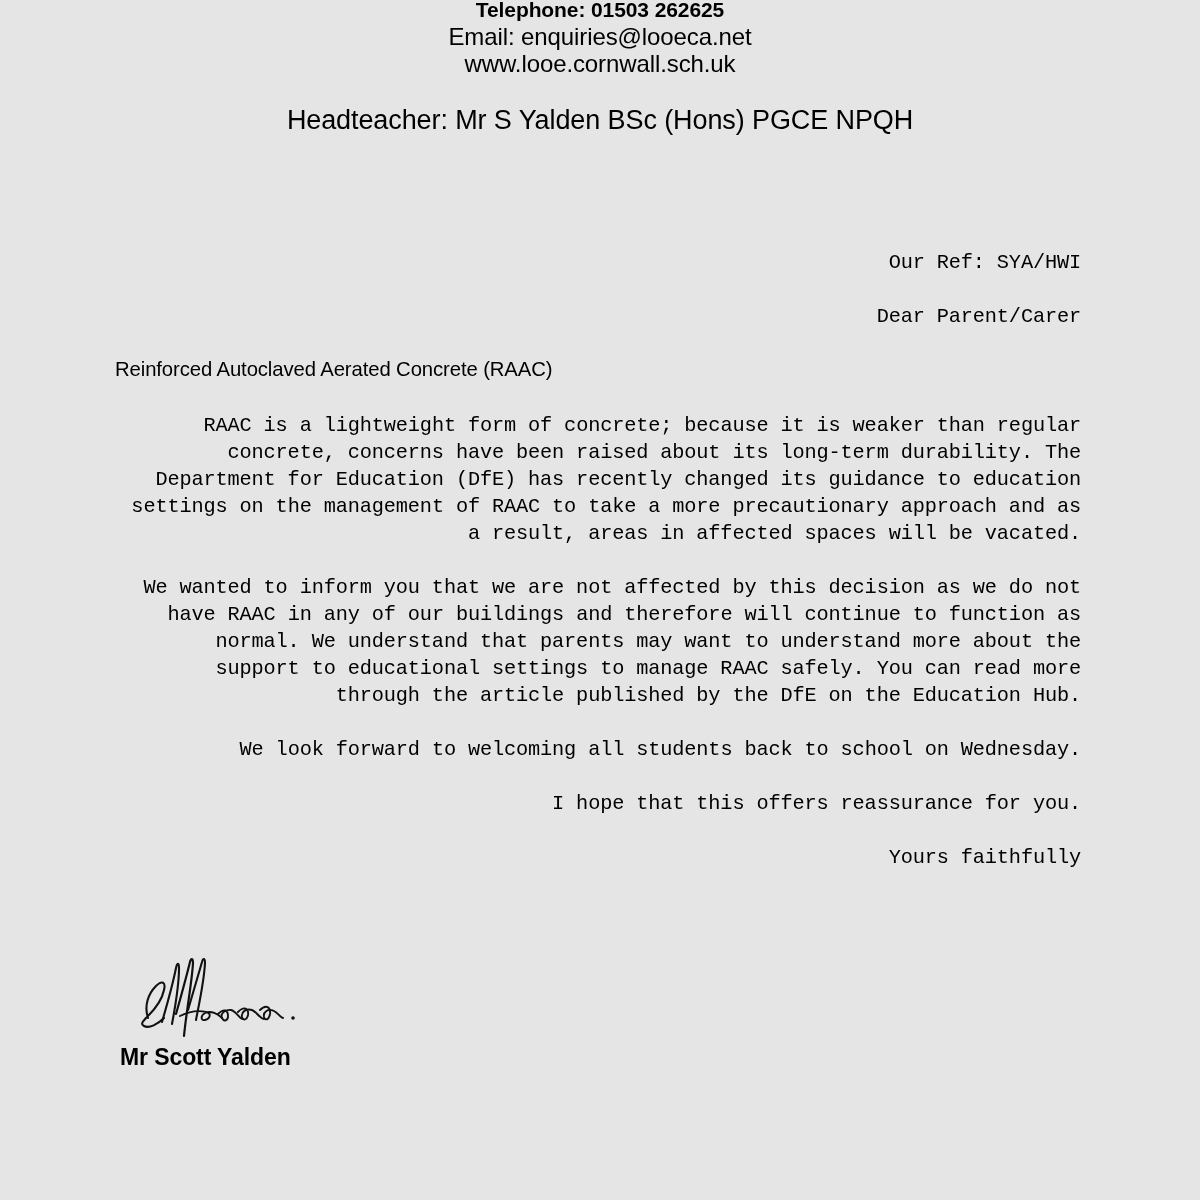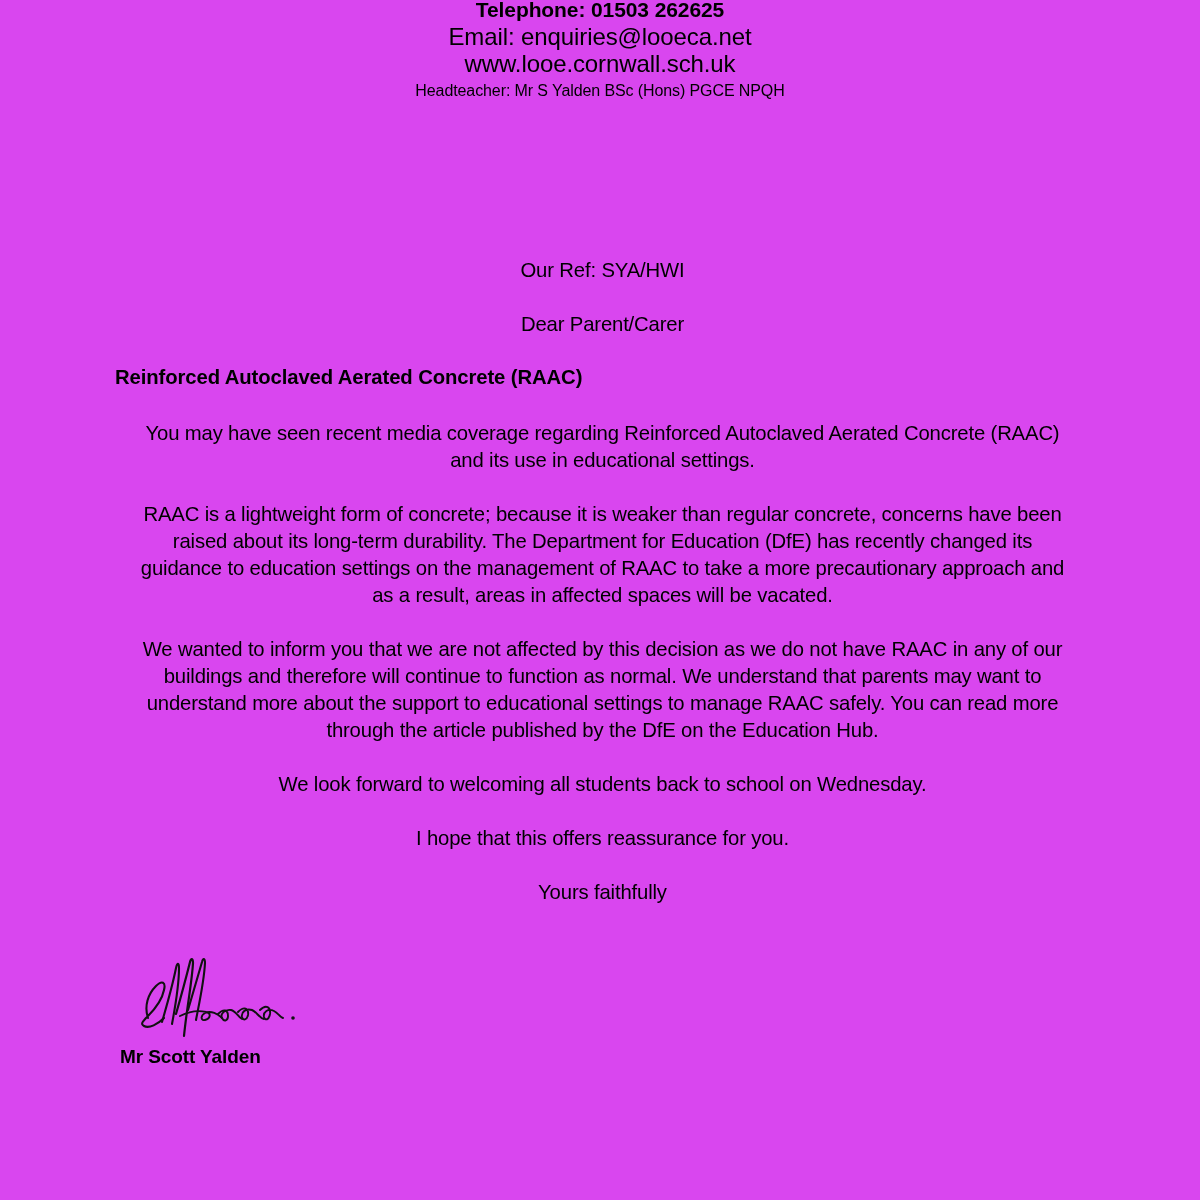--- a/index.html
+++ b/index.html
@@ -13,21 +13,21 @@
     font-family: "Liberation Sans", sans-serif;
     color: #000000;
     -webkit-font-smoothing: antialiased;
     overflow: hidden;
   }
 
   .page {
     position: relative;
     width: 1200px;
     height: 1200px;
-    background: #d946ef;
+    background: #e5e5e5;
     box-sizing: border-box;
   }
 
   
   .letterhead {
     position: absolute;
     top: -4px;
     left: 0;
     width: 1200px;
     text-align: center;
@@ -36,50 +36,52 @@
     font-size: 24px;
     line-height: 27px;
     letter-spacing: -0.1px;
     white-space: nowrap;
   }
   .lh-line.bold {
     font-weight: bold;
     font-size: 21px;
   }
   .lh-head {
-    font-size: 16px;
+    margin-top: 30px;
+    font-size: 27px;
     line-height: 27px;
     letter-spacing: -0.1px;
     white-space: nowrap;
   }
 
   
   .letter-body {
     position: absolute;
     top: 240px;
     left: 115px;
     width: 975px;
   }
 
   .blk {
     font-size: 20.3px;
     line-height: 27px;
     letter-spacing: -0.15px;
-    text-align: center;
-    margin: 17px;
+    text-align: right;
+    margin: 9px;
+    font-family: Liberation Mono, monospace;
   }
 
   .gap-ref      { margin-bottom: 27px; }
   .gap-date     { margin-bottom: 27px; }
   .gap-salut    { margin-bottom: 26px; }
   .gap-subject  { margin-bottom: 29px; }
   .gap-para     { margin-bottom: 27px; }
 
   .subject {
-    font-weight: bold;
+    font-weight: normal;
     font-size: 20.3px;
     line-height: 27px;
     letter-spacing: -0.1px;
   }
 
   
   .signature-area {
     position: absolute;
     top: 952px;
     left: 118px;
@@ -93,21 +95,21 @@
   }
 
   .signoff {
     position: absolute;
     top: 1044px;
     left: 120px;
     width: 500px;
   }
   .signoff-line {
     font-weight: bold;
-    font-size: 19px;
+    font-size: 23px;
     line-height: 26px;
     letter-spacing: -0.1px;
   }
 </style>
 </head>
 <body>
 
 <div class="page">
 
   <div class="letterhead">
@@ -119,21 +121,20 @@
 
   <div class="letter-body">
 
     <div class="blk gap-ref">Our Ref:  SYA/HWI</div>
 
 
     <div class="blk gap-salut">Dear Parent/Carer</div>
 
     <div class="subject gap-subject">Reinforced Autoclaved Aerated Concrete (RAAC)</div>
 
-    <p class="blk gap-para">You may have seen recent media coverage regarding Reinforced Autoclaved Aerated Concrete (RAAC) and its use in educational settings.</p>
 
     <p class="blk gap-para">RAAC is a lightweight form of concrete; because it is weaker than regular concrete, concerns have been raised about its long-term durability. The Department for Education (DfE) has recently changed its guidance to education settings on the management of RAAC to take a more precautionary approach and as a result, areas in affected spaces will be vacated.</p>
 
     <p class="blk gap-para">We wanted to inform you that we are not affected by this decision as we do not have RAAC in any of our buildings and therefore will continue to function as normal. We understand that parents may want to understand more about the support to educational settings to manage RAAC safely. You can read more through the article published by the DfE on the Education Hub.</p>
 
     <p class="blk gap-para">We look forward to welcoming all students back to school on Wednesday.</p>
 
     <p class="blk gap-para">I hope that this offers reassurance for you.</p>
 
     <div class="blk">Yours faithfully</div>

